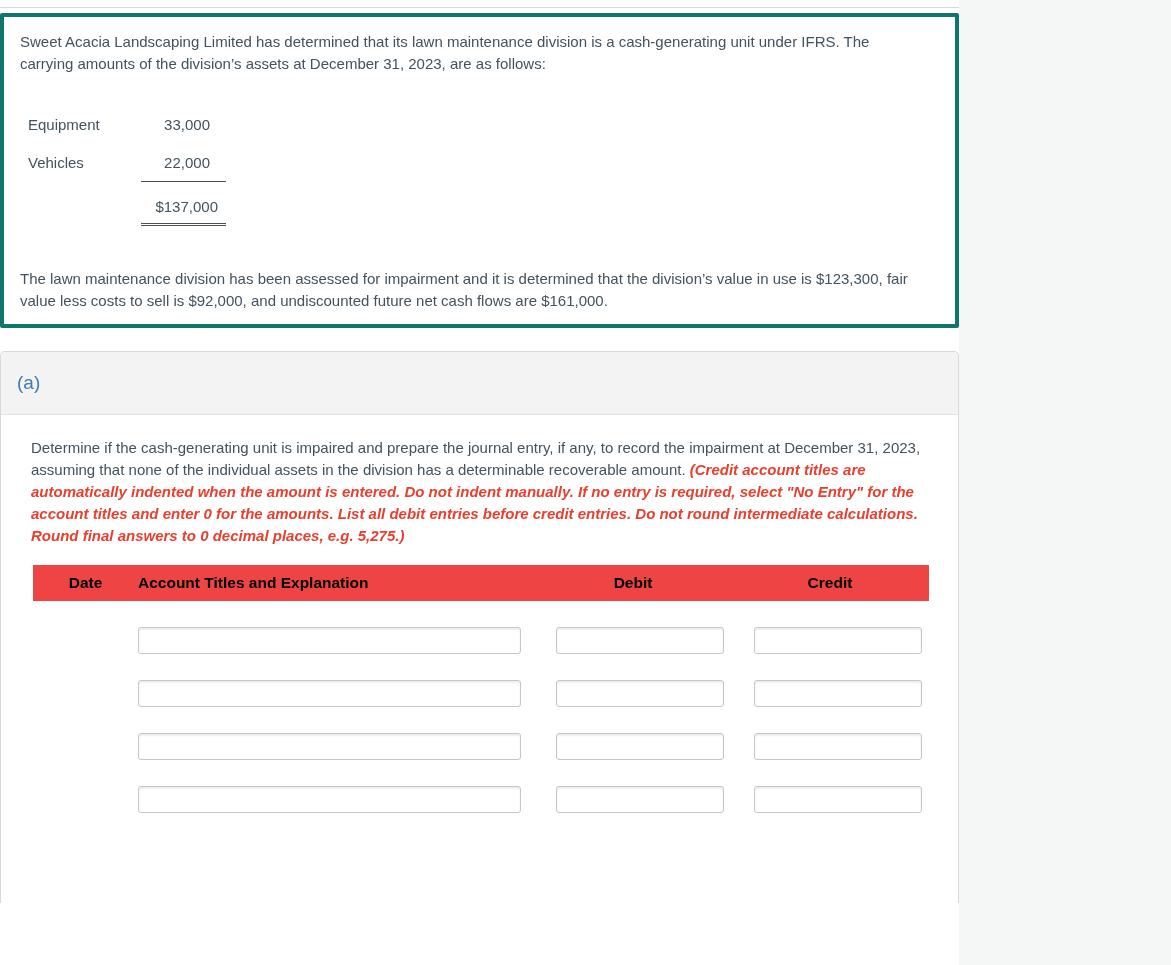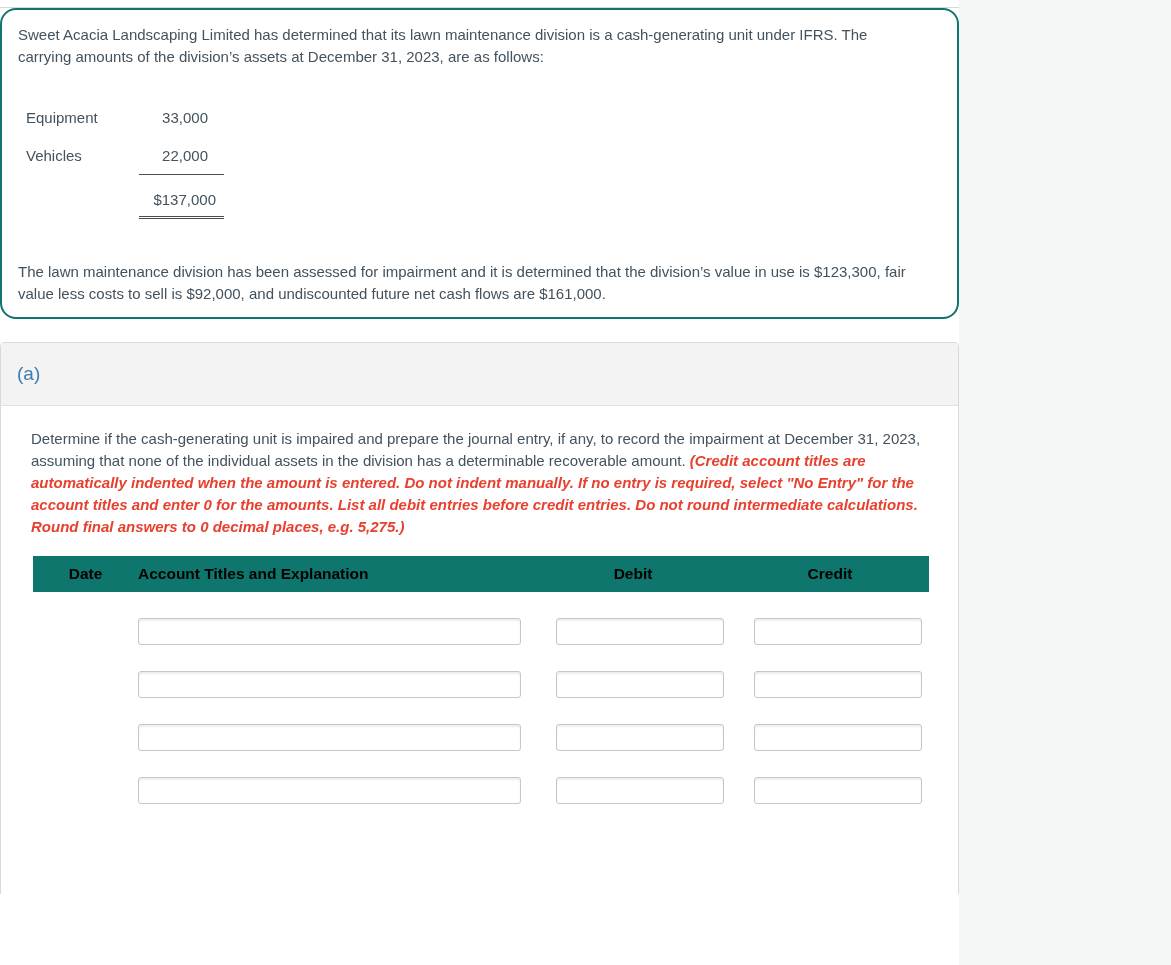--- a/index.html
+++ b/index.html
@@ -16,23 +16,24 @@
     width: 959px; height: 965px;
     background: #ffffff;
   }
   .top-strip {
     height: 8px;
     background: #ffffff;
     border-bottom: 1px solid #d9d9d9;
   }
   
   .question-panel {
-    background: #ffffff;
-    border: 2px solid #0f766e;
-    border-radius: 16px;
+    margin-top: 5px;
+    background: #ffffff;
+    border: 4px solid #0f766e;
+    border-radius: 2px;
     padding: 14px 16px 12px 16px;
   }
   .intro-text {
     font-size: 15px;
     line-height: 22px;
     width: 885px;
   }
   .asset-table { margin-top: 30px; }
   .asset-row {
     display: flex;
@@ -88,21 +89,21 @@
     color: #e8402f;
     font-weight: bold;
     font-style: italic;
   }
   
   .journal { margin-top: 18px; margin-left: 2px; width: 896px; }
   .j-header {
     display: flex;
     align-items: center;
     height: 36px;
-    background: #0f766e;
+    background: #ef4444;
     font-weight: bold;
     color: #000000;
     font-size: 15.5px;
   }
   .col-date   { width: 105px; text-align: center; }
   .col-account{ width: 397px; text-align: left; }
   .col-debit  { width: 196px; text-align: center; }
   .col-credit { width: 198px; text-align: center; }
   .j-row { display: flex; margin-top: 26px; }
   .j-row.first { margin-top: 18px; }

